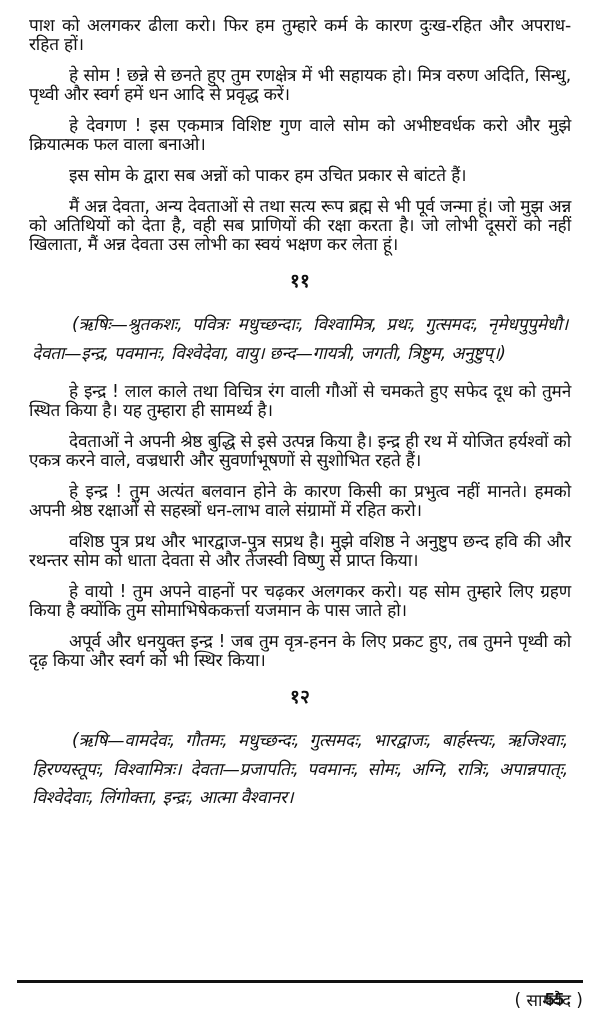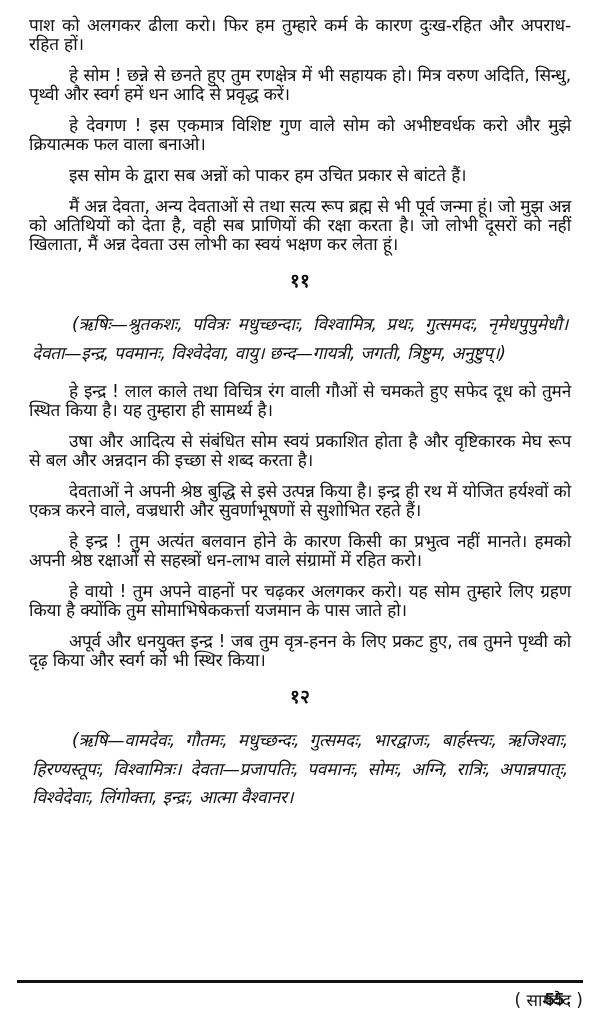--- a/index.html
+++ b/index.html
@@ -88,23 +88,23 @@
   <p class="para">पाश को अलगकर ढीला करो। फिर हम तुम्हारे कर्म के कारण दुःख-रहित और अपराध-रहित हों।</p>
   <p class="para indent">हे सोम ! छन्ने से छनते हुए तुम रणक्षेत्र में भी सहायक हो। मित्र वरुण अदिति, सिन्धु, पृथ्वी और स्वर्ग हमें धन आदि से प्रवृद्ध करें।</p>
   <p class="para indent">हे देवगण ! इस एकमात्र विशिष्ट गुण वाले सोम को अभीष्टवर्धक करो और मुझे क्रियात्मक फल वाला बनाओ।</p>
   <p class="para indent">इस सोम के द्वारा सब अन्नों को पाकर हम उचित प्रकार से बांटते हैं।</p>
   <p class="para indent">मैं अन्न देवता, अन्य देवताओं से तथा सत्य रूप ब्रह्म से भी पूर्व जन्मा हूं। जो मुझ अन्न को अतिथियों को देता है, वही सब प्राणियों की रक्षा करता है। जो लोभी दूसरों को नहीं खिलाता, मैं अन्न देवता उस लोभी का स्वयं भक्षण कर लेता हूं।</p>
 
   <div>
     <p class="verse-num">११</p>
     <p class="meta">(ऋषिः—श्रुतकशः, पवित्रः मधुच्छन्दाः, विश्वामित्र, प्रथः, गुत्समदः, नृमेधपुपुमेधौ। देवता—इन्द्र, पवमानः, विश्वेदेवा, वायु। छन्द—गायत्री, जगती, त्रिष्टुम, अनुष्टुप्।)</p>
     <p class="para indent">हे इन्द्र ! लाल काले तथा विचित्र रंग वाली गौओं से चमकते हुए सफेद दूध को तुमने स्थित किया है। यह तुम्हारा ही सामर्थ्य है।</p>
-    <p class="para indent">उषा और आदित्य से संबंधित सोम स्वयं प्रकाशित होता है और वृष्टिकारक मेघ रूप से बल और अन्नदान की इच्छा से शब्द करता है।</p>
     <p class="para indent">देवताओं ने अपनी श्रेष्ठ बुद्धि से इसे उत्पन्न किया है। इन्द्र ही रथ में योजित हर्यश्वों को एकत्र करने वाले, वज्रधारी और सुवर्णाभूषणों से सुशोभित रहते हैं।</p>
     <p class="para indent">हे इन्द्र ! तुम अत्यंत बलवान होने के कारण किसी का प्रभुत्व नहीं मानते। हमको अपनी श्रेष्ठ रक्षाओं से सहस्त्रों धन-लाभ वाले संग्रामों में रहित करो।</p>
+    <p class="para indent">वशिष्ठ पुत्र प्रथ और भारद्वाज-पुत्र सप्रथ है। मुझे वशिष्ठ ने अनुष्टुप छन्द हवि की और रथन्तर सोम को धाता देवता से और तेजस्वी विष्णु से प्राप्त किया।</p>
     <p class="para indent">हे वायो ! तुम अपने वाहनों पर चढ़कर अलगकर करो। यह सोम तुम्हारे लिए ग्रहण किया है क्योंकि तुम सोमाभिषेककर्त्ता यजमान के पास जाते हो।</p>
     <p class="para indent">अपूर्व और धनयुक्त इन्द्र ! जब तुम वृत्र-हनन के लिए प्रकट हुए, तब तुमने पृथ्वी को दृढ़ किया और स्वर्ग को भी स्थिर किया।</p>
   </div>
 
   <div>
     <p class="verse-num">१२</p>
     <p class="meta">(ऋषि—वामदेवः, गौतमः, मधुच्छन्दः, गुत्समदः, भारद्वाजः, बार्हस्त्त्यः, ऋजिश्वाः, हिरण्यस्तूपः, विश्वामित्रः। देवता—प्रजापतिः, पवमानः, सोमः, अग्नि, रात्रिः, अपान्नपात्ः, विश्वेदेवाः, लिंगोक्ता, इन्द्रः, आत्मा वैश्वानर।</p>
   </div>
 </div>
 

